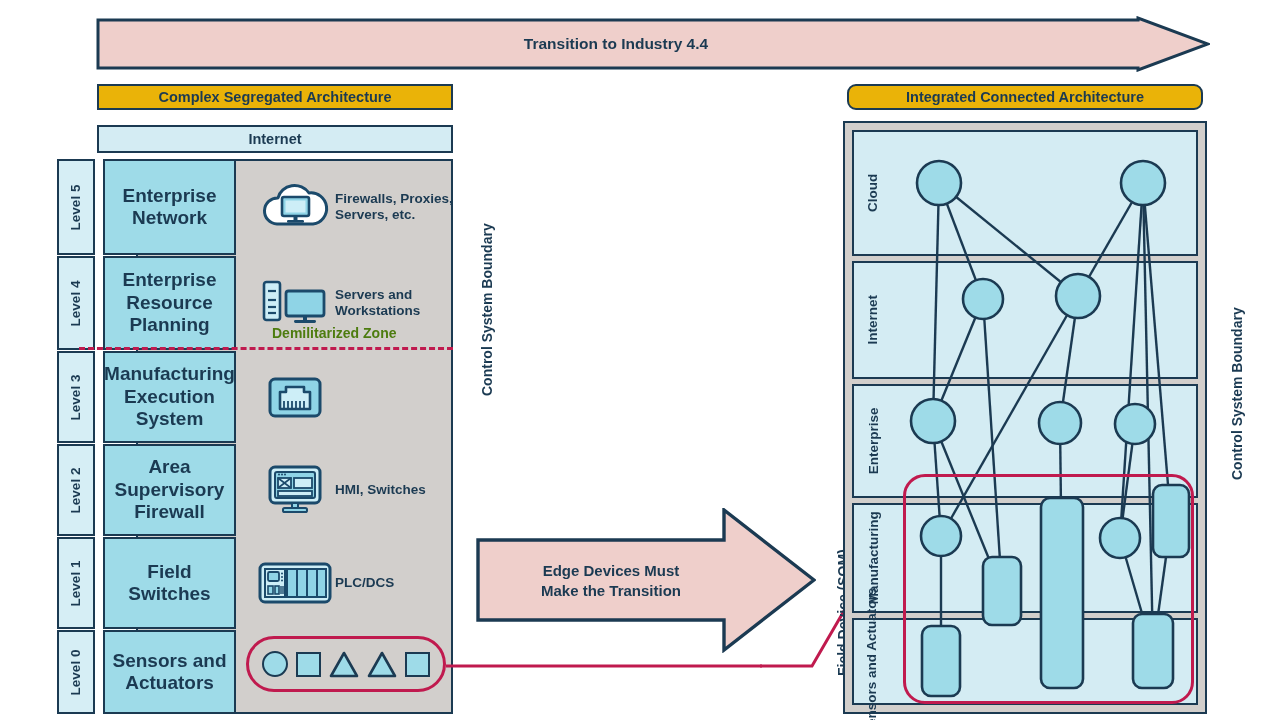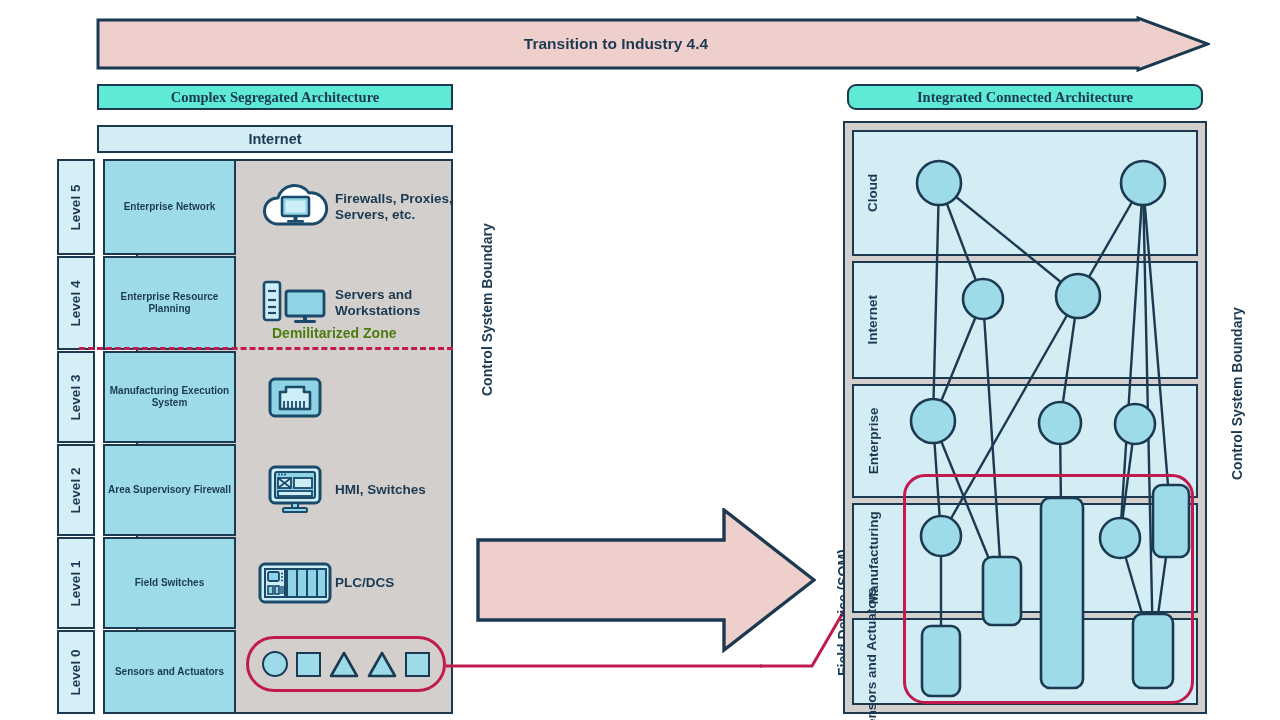--- a/index.html
+++ b/index.html
@@ -13,23 +13,23 @@
   
   #transition-arrow{position:absolute;left:96px;top:16px;width:1114px;height:56px;}
   #transition-arrow .lbl{
     position:absolute;left:0;top:0;width:1040px;height:56px;
     display:flex;align-items:center;justify-content:center;
     font-weight:bold;font-size:15.5px;color:#1b3a52;
   }
 
   
   .pill{
-    position:absolute;background:#5eead4;border:2.5px solid #1b3a52;
-    display:flex;align-items:center;justify-content:center;
-    font-weight:bold;font-size:14.5px;color:#1b3a52;box-sizing:border-box;font-family:Liberation Serif, serif;
+    position:absolute;background:#eab308;border:2.5px solid #1b3a52;
+    display:flex;align-items:center;justify-content:center;
+    font-weight:bold;font-size:14.5px;color:#1b3a52;box-sizing:border-box;
   }
   #title-left{left:97px;top:84px;width:356px;height:26px;}
   #title-right{left:847px;top:84px;width:356px;height:26px;border-radius:9px;}
 
   
   #internet-bar{
     position:absolute;left:97px;top:125px;width:356px;height:28px;
     background:#d4ecf3;border:2.5px solid #1b3a52;box-sizing:border-box;
     display:flex;align-items:center;justify-content:center;
     font-weight:bold;font-size:14.5px;color:#1b3a52;
@@ -48,21 +48,21 @@
     display:flex;align-items:center;justify-content:center;
   }
   .lvl-tag span{
     transform:rotate(-90deg);white-space:nowrap;
     font-weight:bold;font-size:13.5px;color:#1b3a52;
   }
   .lvl-name{
     position:absolute;left:46px;top:0;width:133px;height:100%;
     background:#9edbe8;border:2.5px solid #1b3a52;box-sizing:border-box;
     display:flex;align-items:center;justify-content:center;text-align:center;
-    font-weight:bold;font-size:10px;line-height:1.18;color:#1b3a52;padding:0 3px;
+    font-weight:bold;font-size:19px;line-height:1.18;color:#1b3a52;padding:0 3px;
   }
   .lvl-icon{
     position:absolute;left:196px;top:0;height:100%;width:84px;
     display:flex;align-items:center;justify-content:center;
   }
   .lvl-desc{
     position:absolute;left:278px;top:0;height:100%;width:118px;
     display:flex;align-items:center;
     font-weight:bold;font-size:13.5px;line-height:1.18;color:#1b3a52;
   }
@@ -300,20 +300,26 @@
   </svg>
 
   <div class="vcap" id="csb-left">Control System Boundary</div>
   <div class="vcap" id="csb-right">Control System Boundary</div>
   <div class="vcap" id="som-label">Field Device (SOM)</div>
 
   <div id="edge-arrow">
     <svg width="340" height="145" viewBox="0 0 340 145">
       <polygon points="2,32 248,32 248,2 338,72 248,142 248,112 2,112" fill="#efcfcb" stroke="#1b3a52" stroke-width="3.4" stroke-linejoin="miter"></polygon>
     </svg>
+    <div class="lbl">
+      <span>
+        <span>Edge Devices Must</span><br>
+        <span>Make the Transition</span>
+      </span>
+    </div>
   </div>
 
   <div id="right-panel">
     <div id="right-outer"></div>
 
     <div class="band" style="top:9px;height:126px;">
       <div class="band-lbl">
         <span>Cloud</span>
       </div>
     </div>

